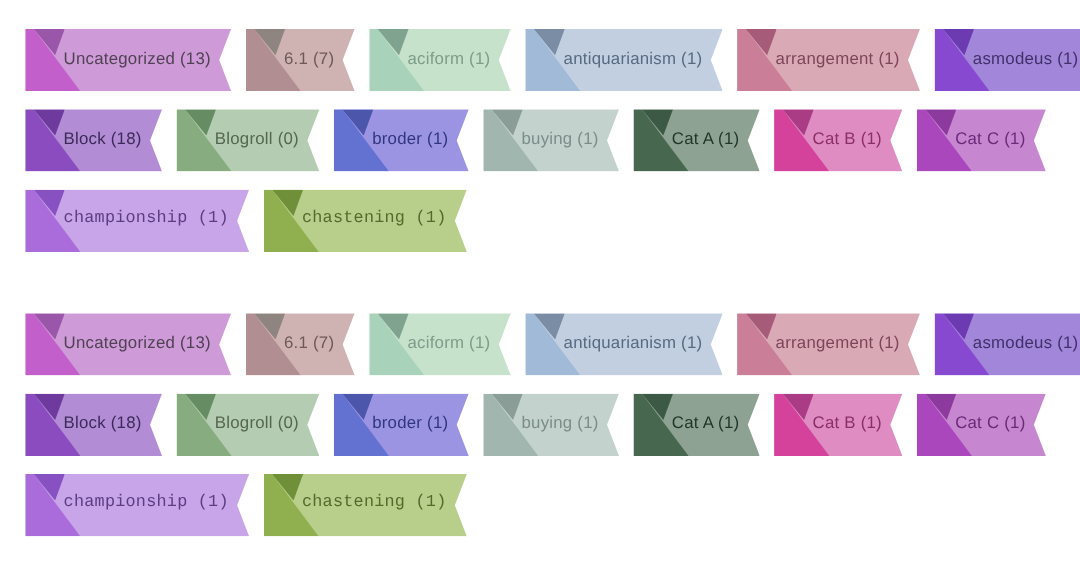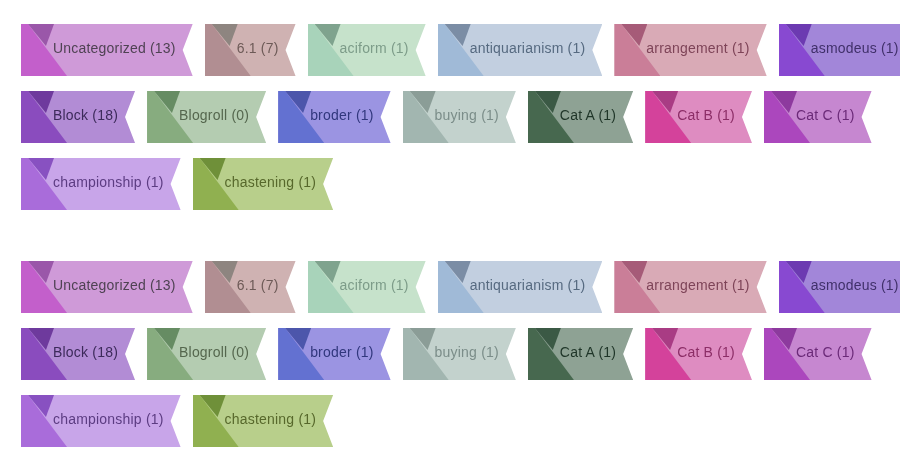--- a/index.html
+++ b/index.html
@@ -12,21 +12,21 @@
   }
   .cloud { padding: 24px 0 0 21px; }
   .group { }
   .group + .group { margin-top: 51px; }
   .row {
     display: flex;
     flex-wrap: nowrap;
     gap: 12px;
     margin-bottom: 15px;
   }
-  .row:last-child { margin-bottom: 0; }
+  .row:last-child { margin-bottom: 0; font-family: Liberation Mono, monospace; }
   .tag {
     position: relative;
     flex: none;
     display: flex;
     align-items: center;
     height: 48px;
     padding: 0 17px 4px 32px;
     background: var(--body);
     color: var(--text);
     font-size: 14px;

